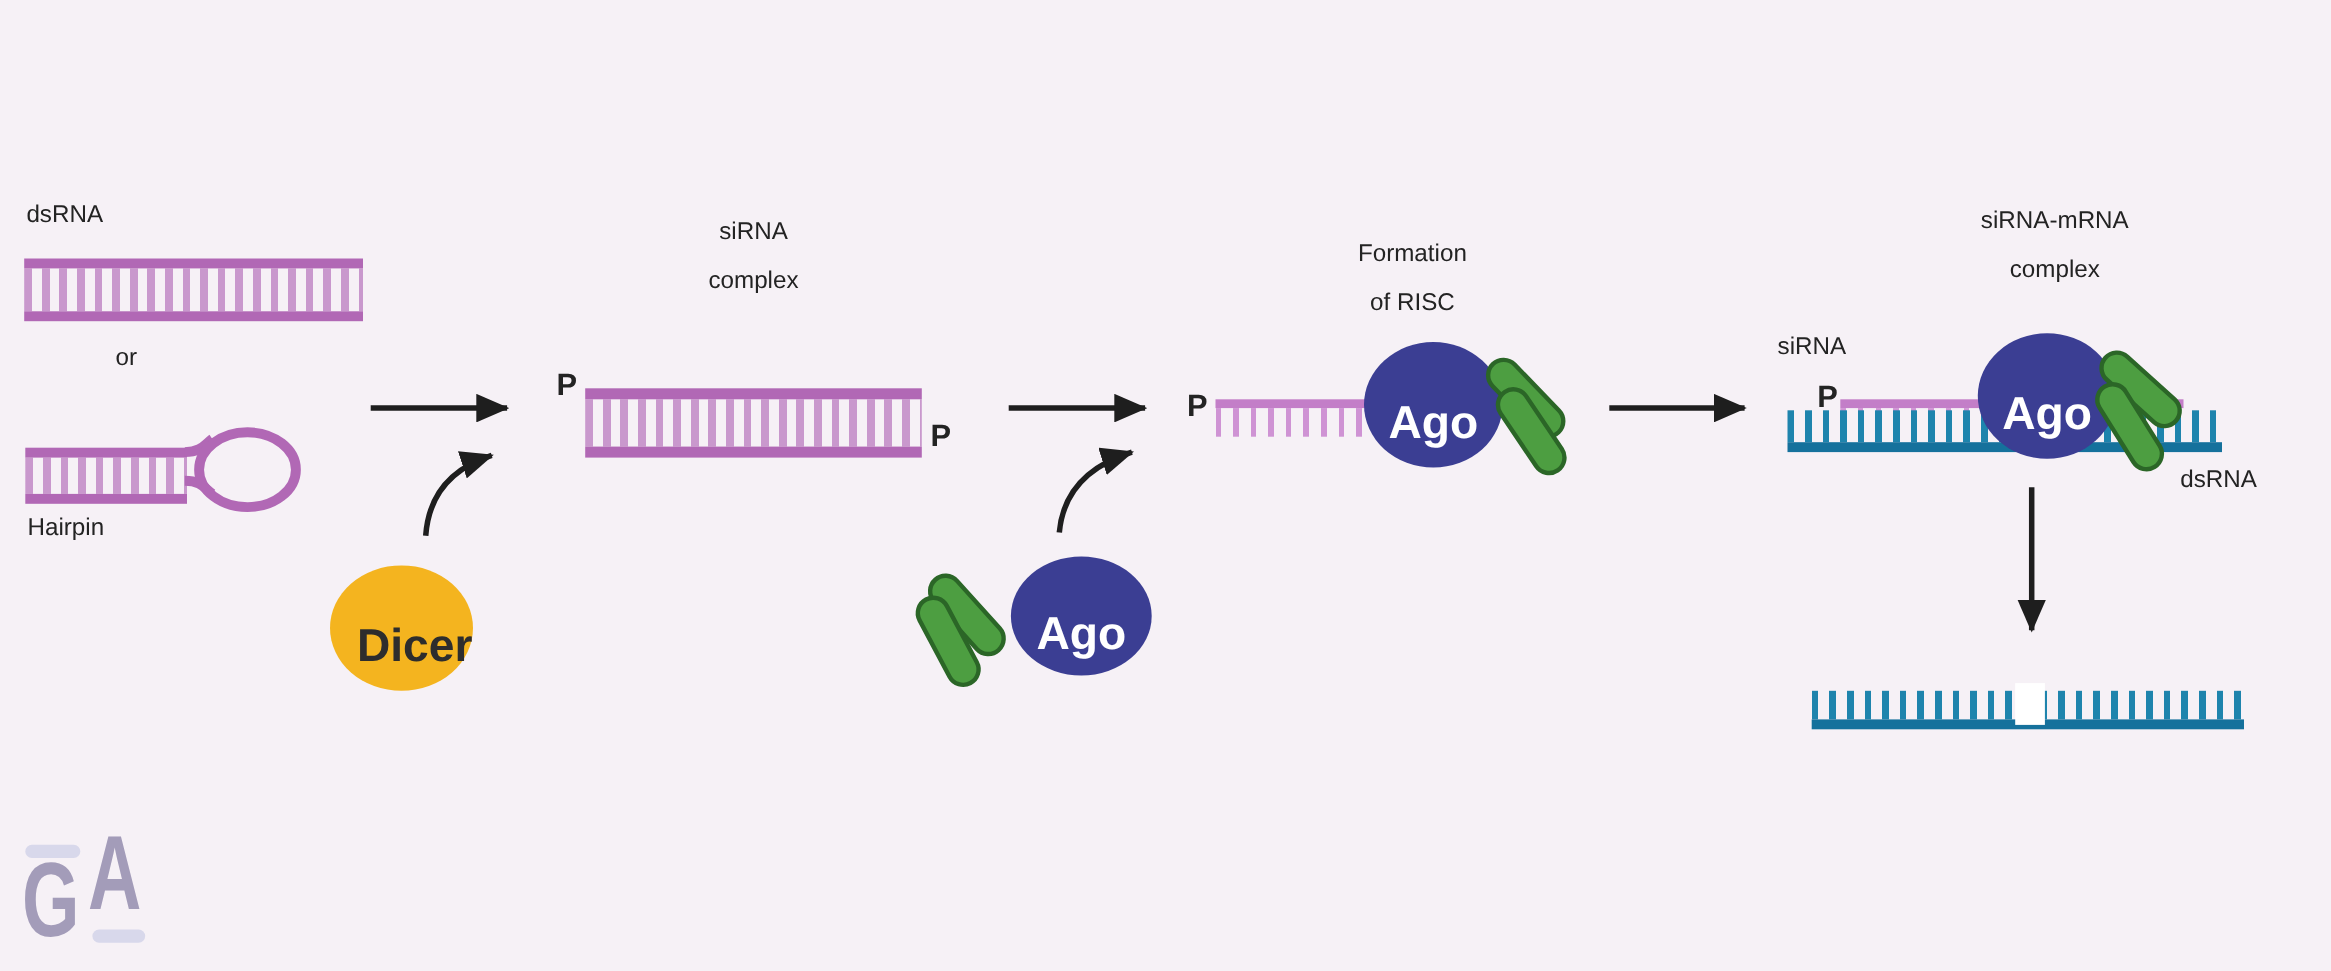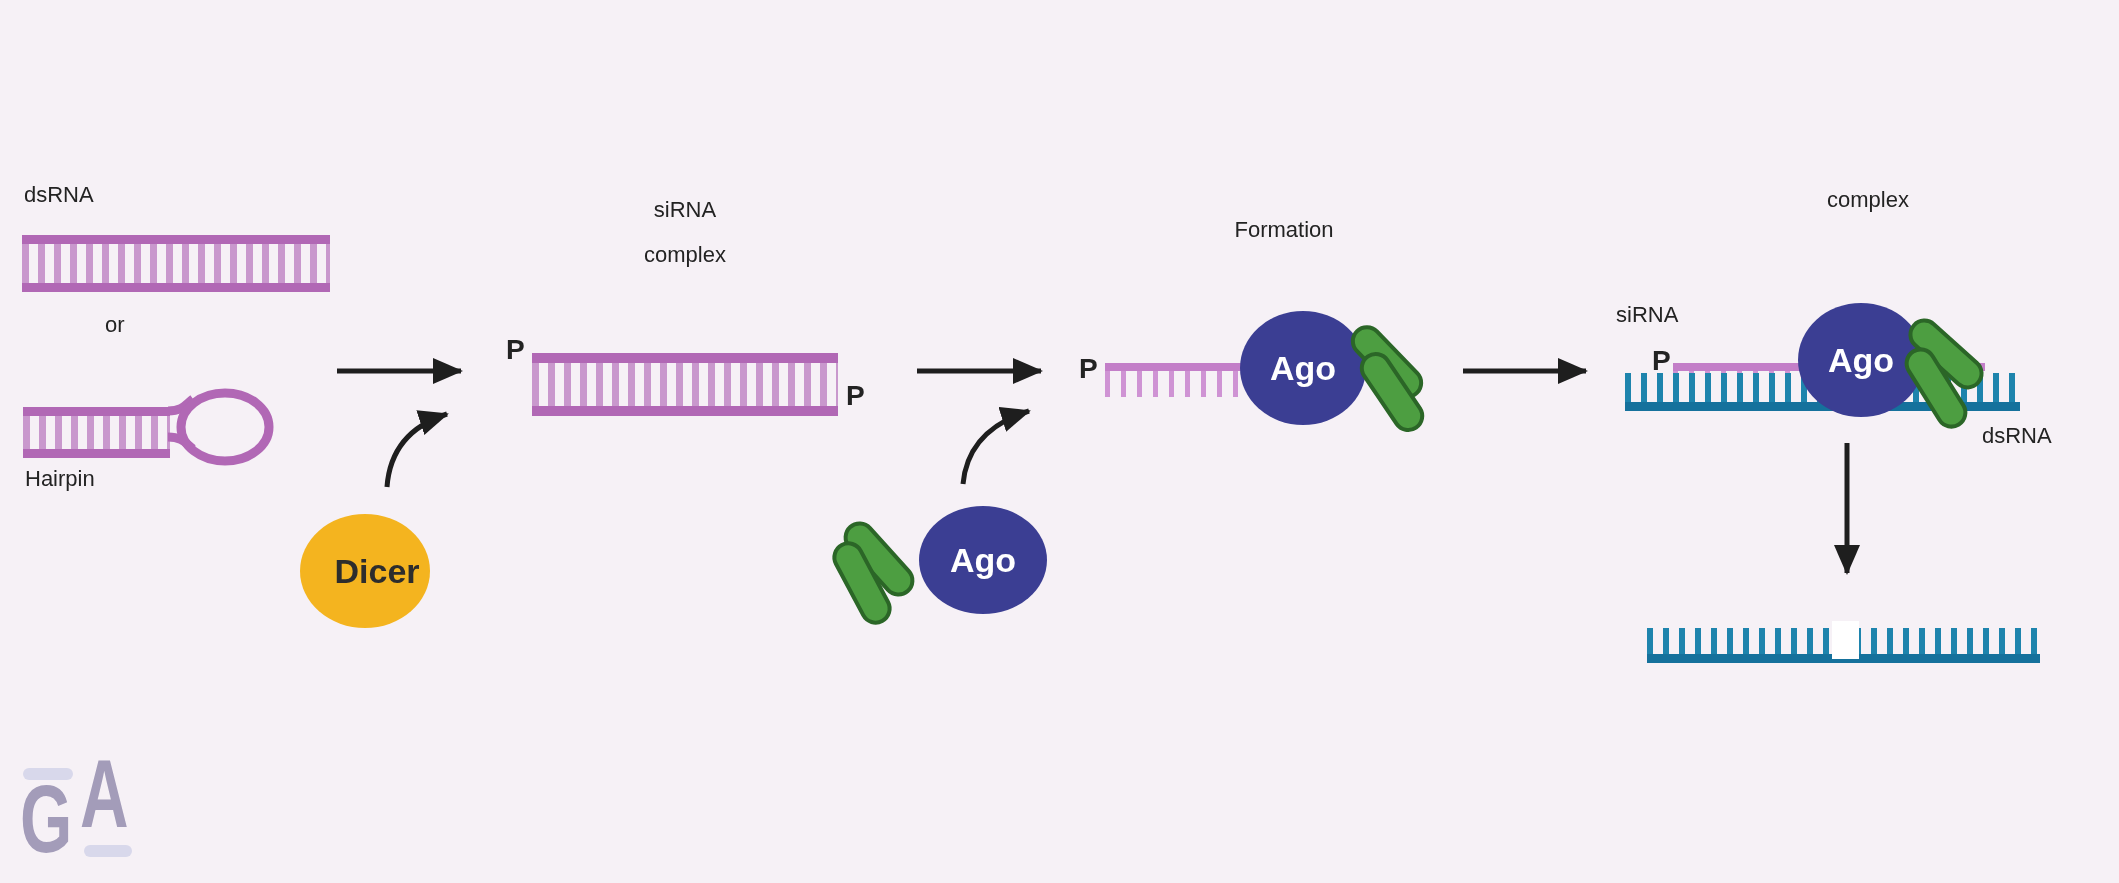--- a/index.html
+++ b/index.html
@@ -77,23 +77,24 @@
   .p-label {
     position: absolute;
     font-size: 28px;
     line-height: 28px;
     font-weight: bold;
     color: var(--text);
   }
   .circle-label {
     position: absolute;
     text-align: center;
-    font-size: 34px;
+    font-size: 42px;
     line-height: 44px;
     font-weight: bold;
+    margin-top: 16px;
   }
   .dicer-text { color: var(--dicer_text); }
   .ago-text   { color: var(--ago_text); }
 
   
   .logo-letter {
     position: absolute;
     font-size: 96px;
     line-height: 96px;
     font-weight: bold;
@@ -164,25 +165,27 @@
     <div>siRNA</div>
     <div>complex</div>
   </div>
   <div class="p-label" style="left:506px;  top:336px;">P</div>
   <div class="p-label" style="left:846px;  top:382px;">P</div>
 
   <div class="circle-label ago-text" style="left:919px; top:538px; width:128px;">Ago</div>
 
   <div class="label center" style="left:1174px; top:175px; width:220px;margin-top:32px;">
     <div>Formation</div>
+    <div>of RISC</div>
   </div>
   <div class="p-label" style="left:1079px; top:355px;">P</div>
   <div class="circle-label ago-text" style="left:1239px; top:346px; width:128px;">Ago</div>
 
   <div class="label center" style="left:1758px; top:177px; width:220px;">
+    <div>siRNA-mRNA</div>
     <div>complex</div>
   </div>
   <div class="label" style="left:1616px; top:292px;">siRNA</div>
   <div class="p-label" style="left:1652px; top:347px;">P</div>
   <div class="circle-label ago-text" style="left:1797px; top:338px; width:128px;">Ago</div>
   <div class="label" style="left:1982px; top:413px;">dsRNA</div>
 
 
   <div>
     <div class="logo-bar" style="left:23px; top:768px; width:50px;"></div>

